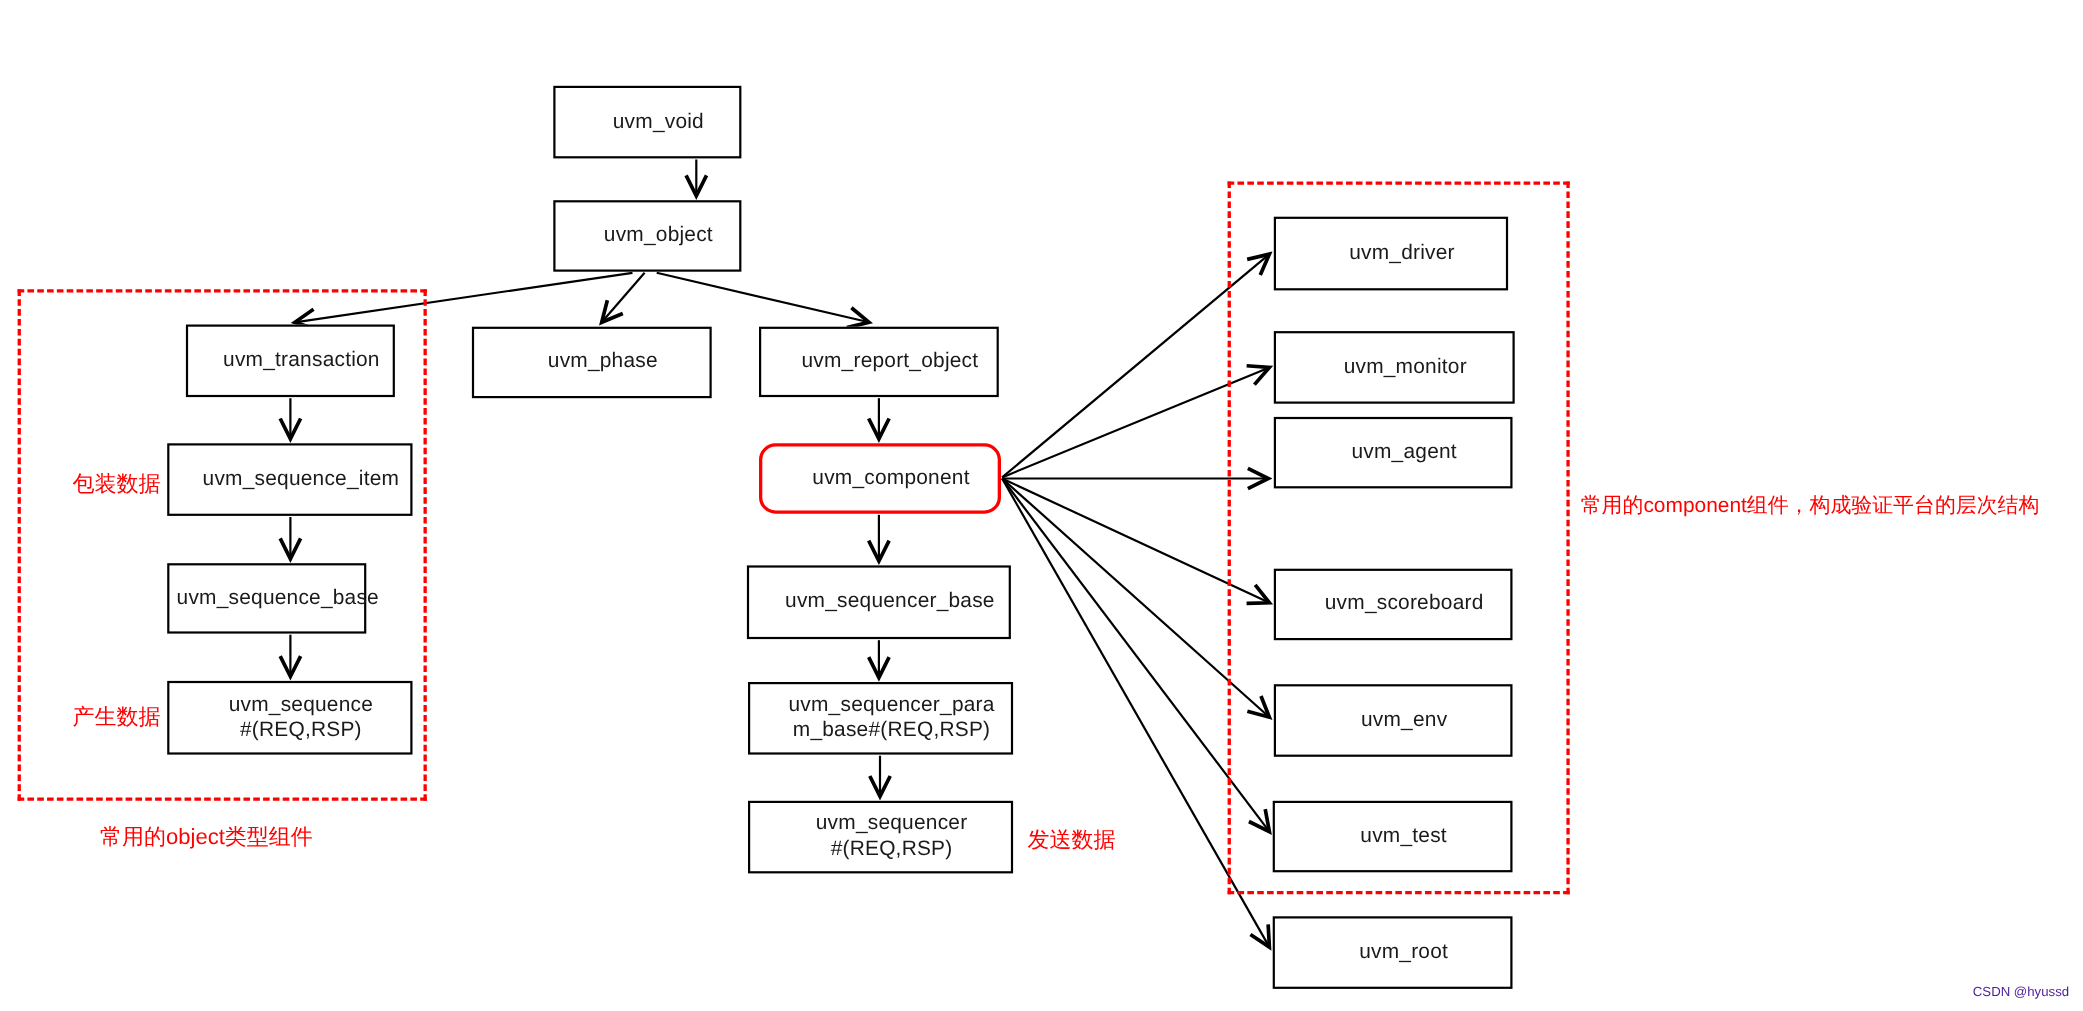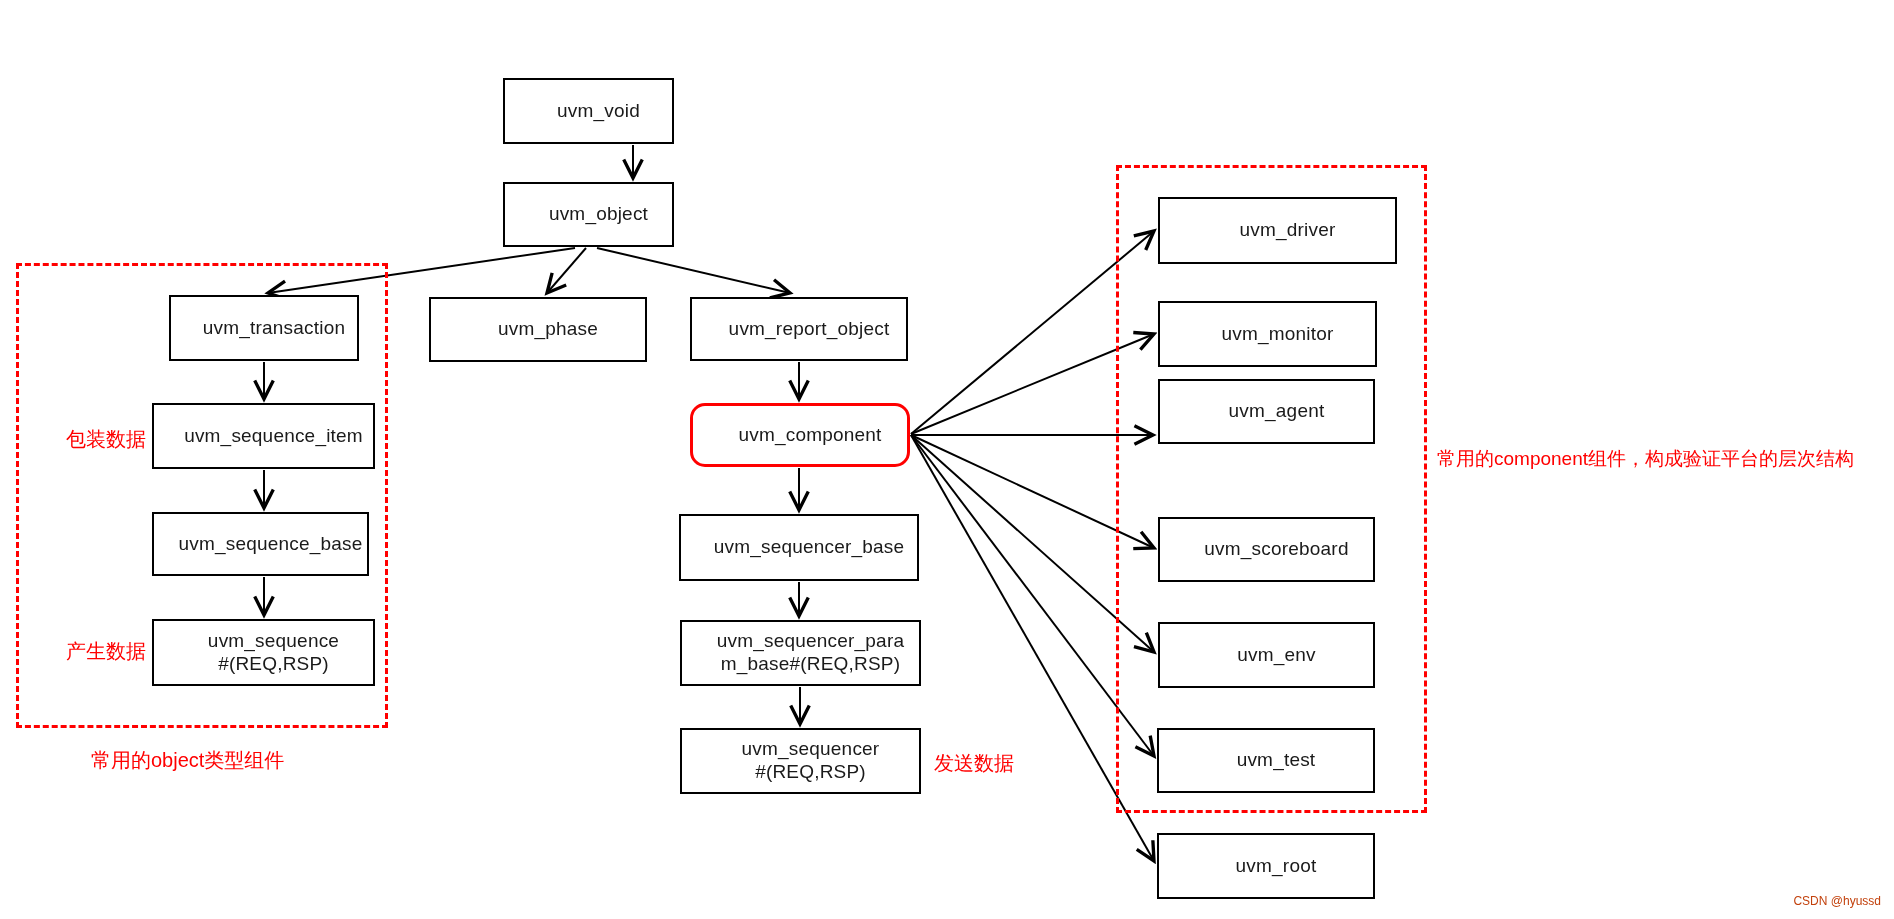--- a/index.html
+++ b/index.html
@@ -56,21 +56,21 @@
     white-space: nowrap;
     z-index: 4;
   }
   .red-label.small {
     font-size: 19px;
   }
   #watermark {
     position: absolute;
     right: 13px;
     top: 894px;
-    color: #c2410c;
+    color: #4c1d95;
     font-size: 12px;
     z-index: 5;
   }
 </style>
 </head>
 <body>
 
 <div id="canvas">
 
   <svg id="edges" width="1894" height="919" viewBox="0 0 1894 919" xmlns="http://www.w3.org/2000/svg">
@@ -115,42 +115,42 @@
       </div>
       <div class="node" style="left: 429px; top: 297px; width: 218px; height: 65px;">
         <div>uvm_phase</div>
       </div>
       <div class="node" style="left: 690px; top: 297px; width: 218px; height: 64px;">
         <div>uvm_report_object</div>
       </div>
       <div class="node" style="left: 152px; top: 403px; width: 223px; height: 66px;">
         <div>uvm_sequence_item</div>
       </div>
-      <div class="node" style="left: 152px; top: 512px; width: 217px; height: 64px;">
+      <div class="node" style="left: 152px; top: 512px; width: 181px; height: 64px;">
         <div>uvm_sequence_base</div>
       </div>
       <div class="node" style="left: 152px; top: 619px; width: 223px; height: 67px;">
         <div>uvm_sequence</div>
         <div>#(REQ,RSP)</div>
       </div>
       <div class="node highlight" style="left: 690px; top: 403px; width: 220px; height: 64px; border-radius: 15px;">
         <div>uvm_component</div>
       </div>
       <div class="node" style="left: 679px; top: 514px; width: 240px; height: 67px; text-align: center;">
         <div>uvm_sequencer_base</div>
       </div>
       <div class="node" style="left: 680px; top: 620px; width: 241px; height: 66px;">
         <div>uvm_sequencer_para</div>
         <div>m_base#(REQ,RSP)</div>
       </div>
       <div class="node" style="left: 680px; top: 728px; width: 241px; height: 66px;">
         <div>uvm_sequencer</div>
         <div>#(REQ,RSP)</div>
       </div>
-      <div class="node" style="left: 1158px; top: 197px; width: 239px; height: 67px;">
+      <div class="node" style="left: 1158px; top: 197px; width: 213px; height: 67px;">
         <div>uvm_driver</div>
       </div>
       <div class="node" style="left: 1158px; top: 301px; width: 219px; height: 66px;">
         <div>uvm_monitor</div>
       </div>
       <div class="node" style="left: 1158px; top: 379px; width: 217px; height: 65px;">
         <div>uvm_agent</div>
       </div>
       <div class="node" style="left: 1158px; top: 517px; width: 217px; height: 65px;">
         <div>uvm_scoreboard</div>

